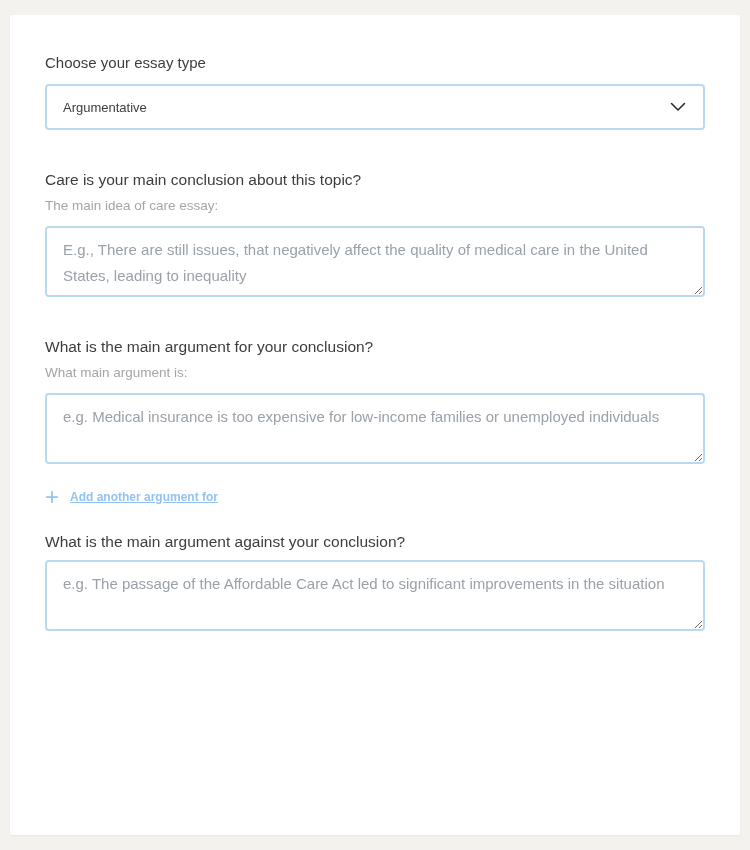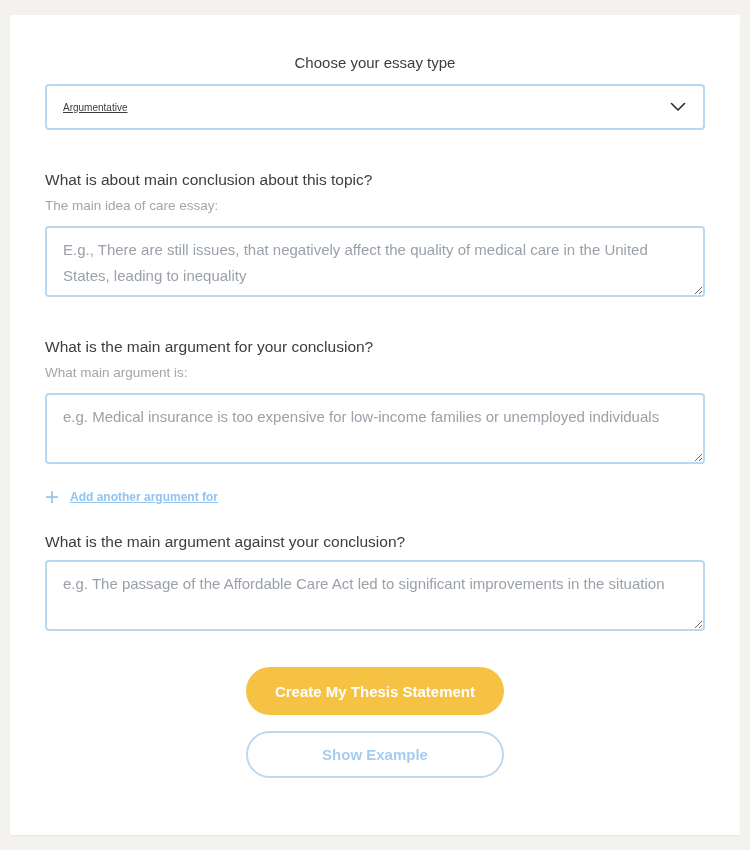--- a/index.html
+++ b/index.html
@@ -16,37 +16,35 @@
     margin: 15px auto;
     background: #ffffff;
     border-radius: 2px;
     box-shadow: 0 1px 2px rgba(0,0,0,0.05);
     padding: 31px 35px 34px 35px;
   }
   .field-label {
     font-size: 15px;
     color: #3d3d3d;
     margin: 8px 0 13px 0;
-    text-align: center;
   }
   .select-box {
     height: 46px;
     border: 2px solid #b9d9f1;
     border-radius: 4px;
     background: #ffffff;
     display: flex;
     align-items: center;
     justify-content: space-between;
     padding: 0 17px 0 16px;
     cursor: pointer;
   }
   .select-value {
-    font-size: 10px;
+    font-size: 13px;
     color: #3d3d3d;
-    text-decoration: underline;
   }
   .chevron { display: inline-flex; }
   .section { margin-top: 41px; }
   .question {
     font-size: 15.5px;
     font-weight: 400;
     color: #3d3d3d;
     margin: 0 0 9px 0;
   }
   .sublabel {
@@ -126,38 +124,34 @@
   <div class="select-box">
     <span class="select-value">Argumentative</span>
     <span class="chevron">
       <svg width="16" height="10" viewBox="0 0 16 10" fill="none">
         <path d="M1.5 1.5 L8 8 L14.5 1.5" stroke="#2b2b2b" stroke-width="1.6" stroke-linecap="round" stroke-linejoin="round"></path>
       </svg>
     </span>
   </div>
 
   <div class="section">
-    <div class="question">What is about main conclusion about this topic?</div>
+    <div class="question">Care is your main conclusion about this topic?</div>
     <div class="sublabel">The main idea of care essay:</div>
     <textarea placeholder="E.g., There are still issues, that negatively affect the quality of medical care in the United States, leading to inequality" style=""></textarea>
   </div>
 
   <div class="section">
     <div class="question">What is the main argument for your conclusion?</div>
     <div class="sublabel">What main argument is:</div>
     <textarea placeholder="e.g. Medical insurance is too expensive for low-income families or unemployed individuals" style=""></textarea>
     <div class="add-link">
       <span class="plus">+</span>
       <span class="link-text">Add another argument for</span>
     </div>
   </div>
 
   <div class="section section-against">
     <div class="question">What is the main argument against your conclusion?</div>
     <textarea placeholder="e.g. The passage of the Affordable Care Act led to significant improvements in the situation" style=""></textarea>
   </div>
 
-  <div class="actions">
-    <button class="btn btn-primary">Create My Thesis Statement</button>
-    <button class="btn btn-secondary">Show Example</button>
-  </div>
 
 </div>
 
 </body></html>

